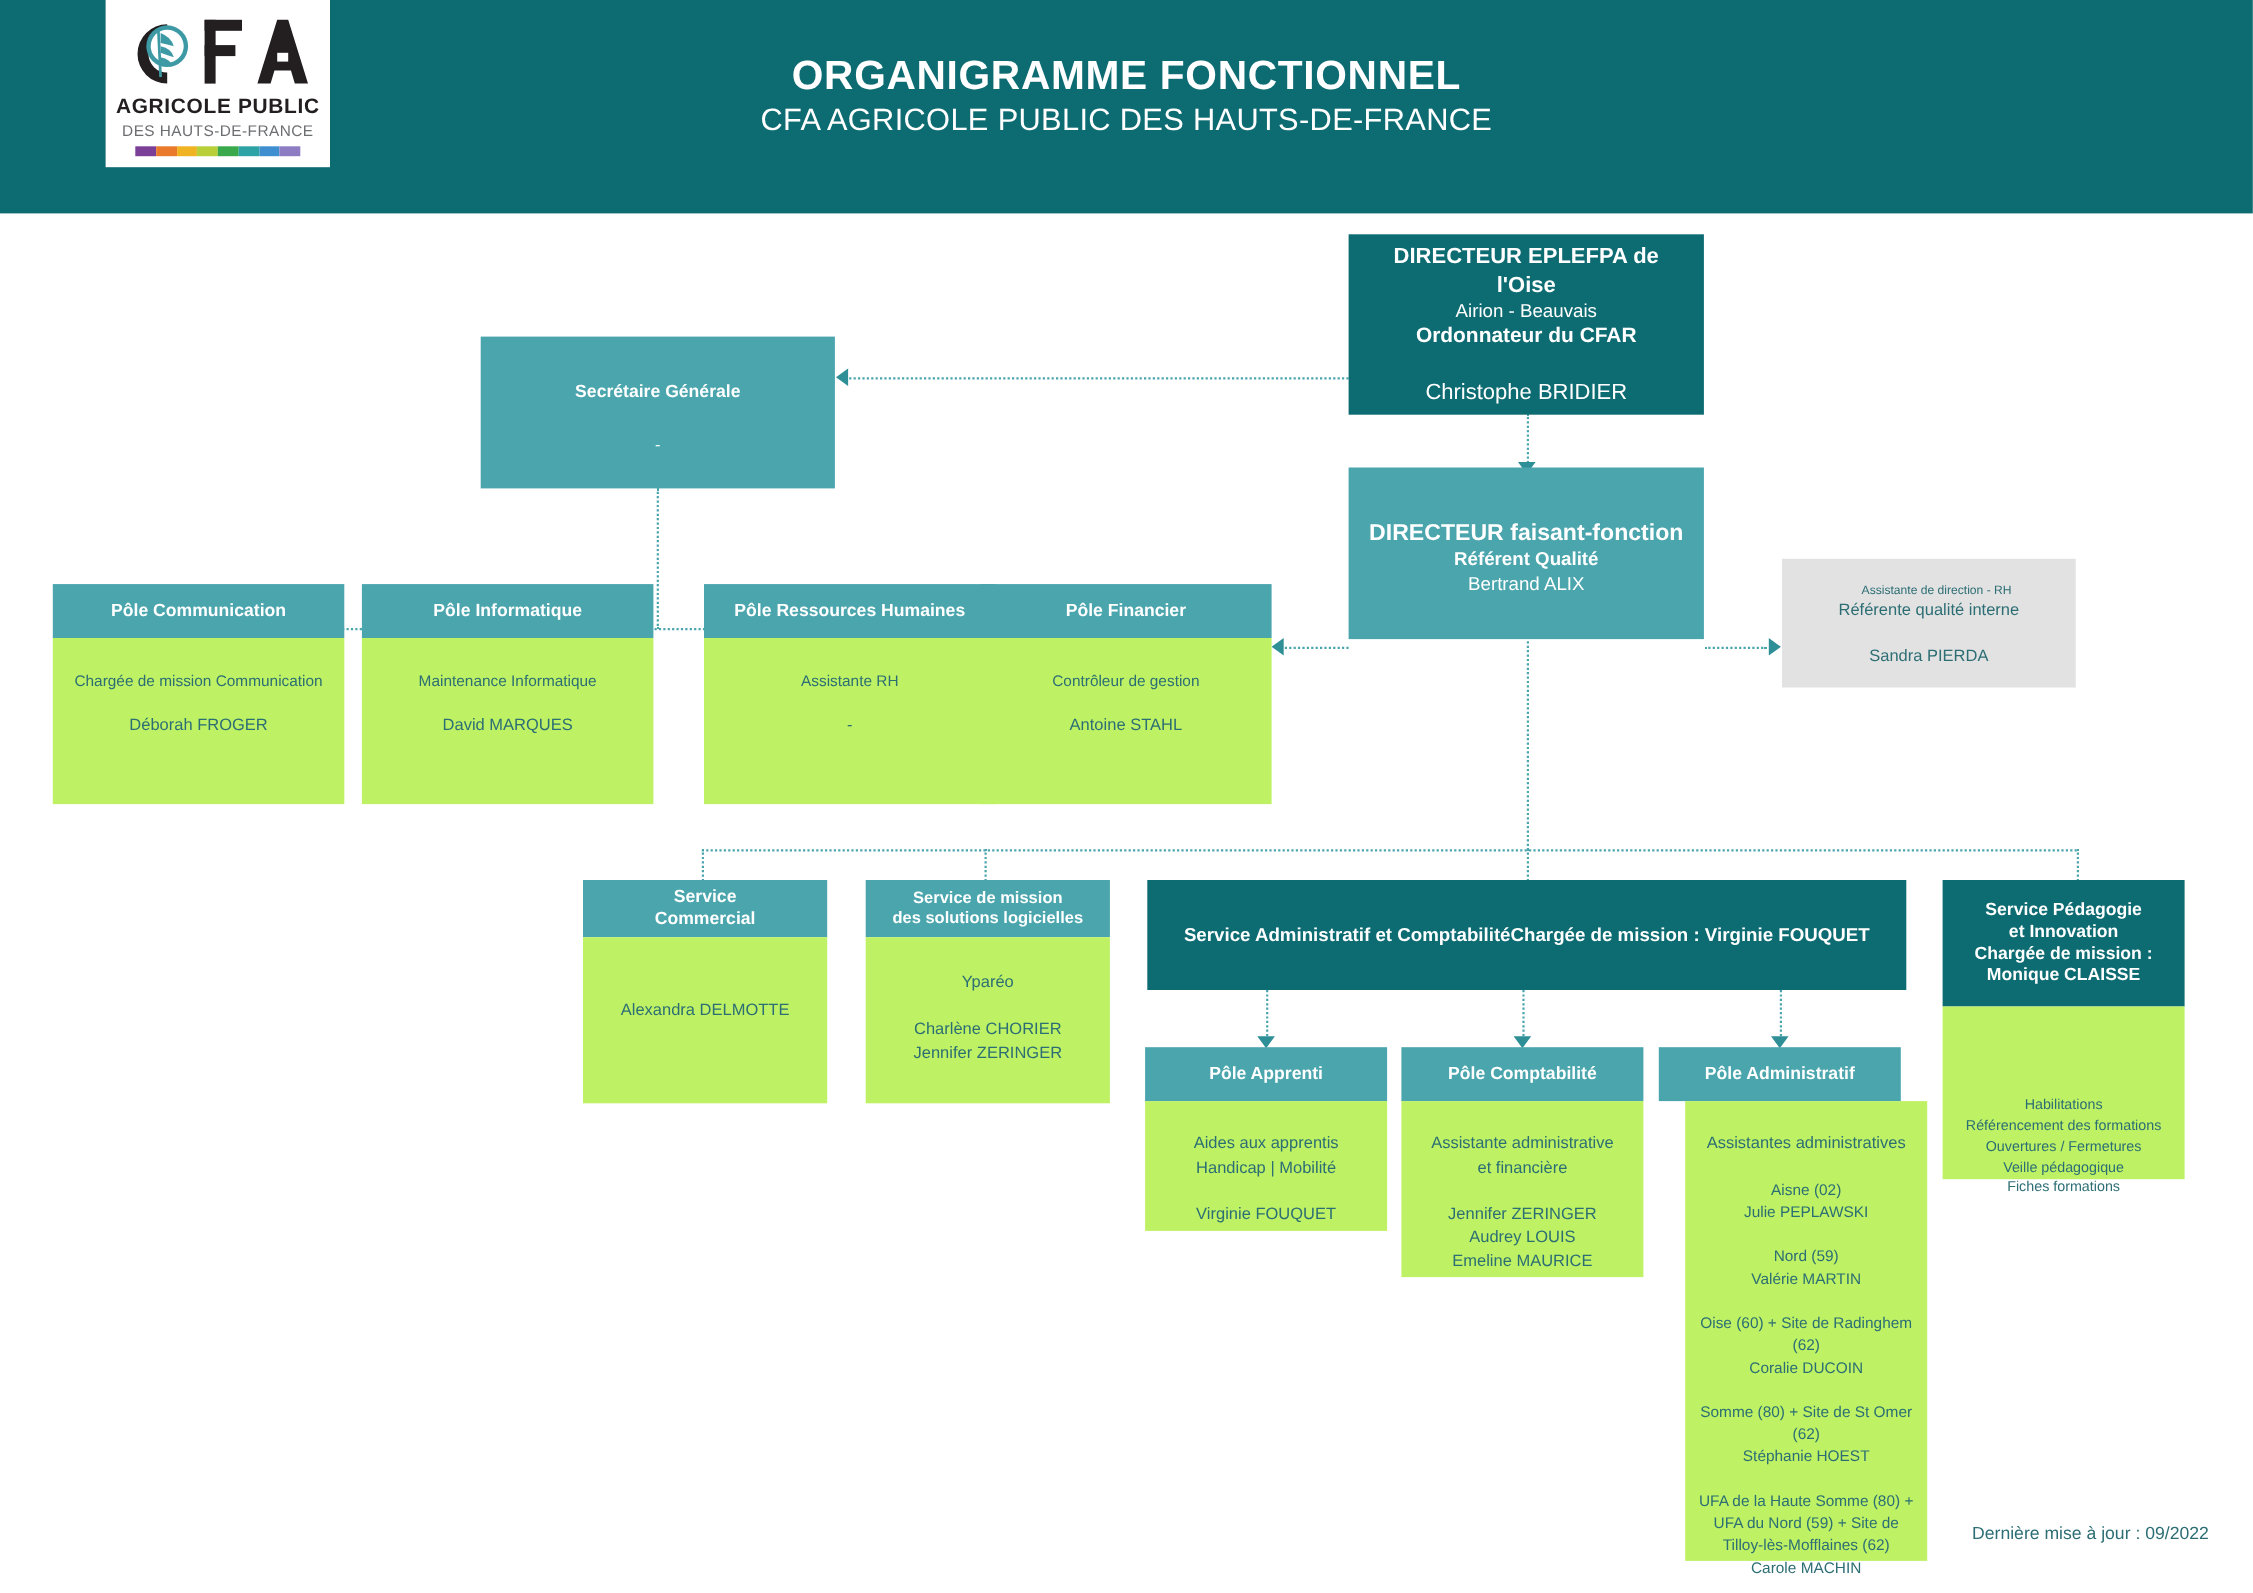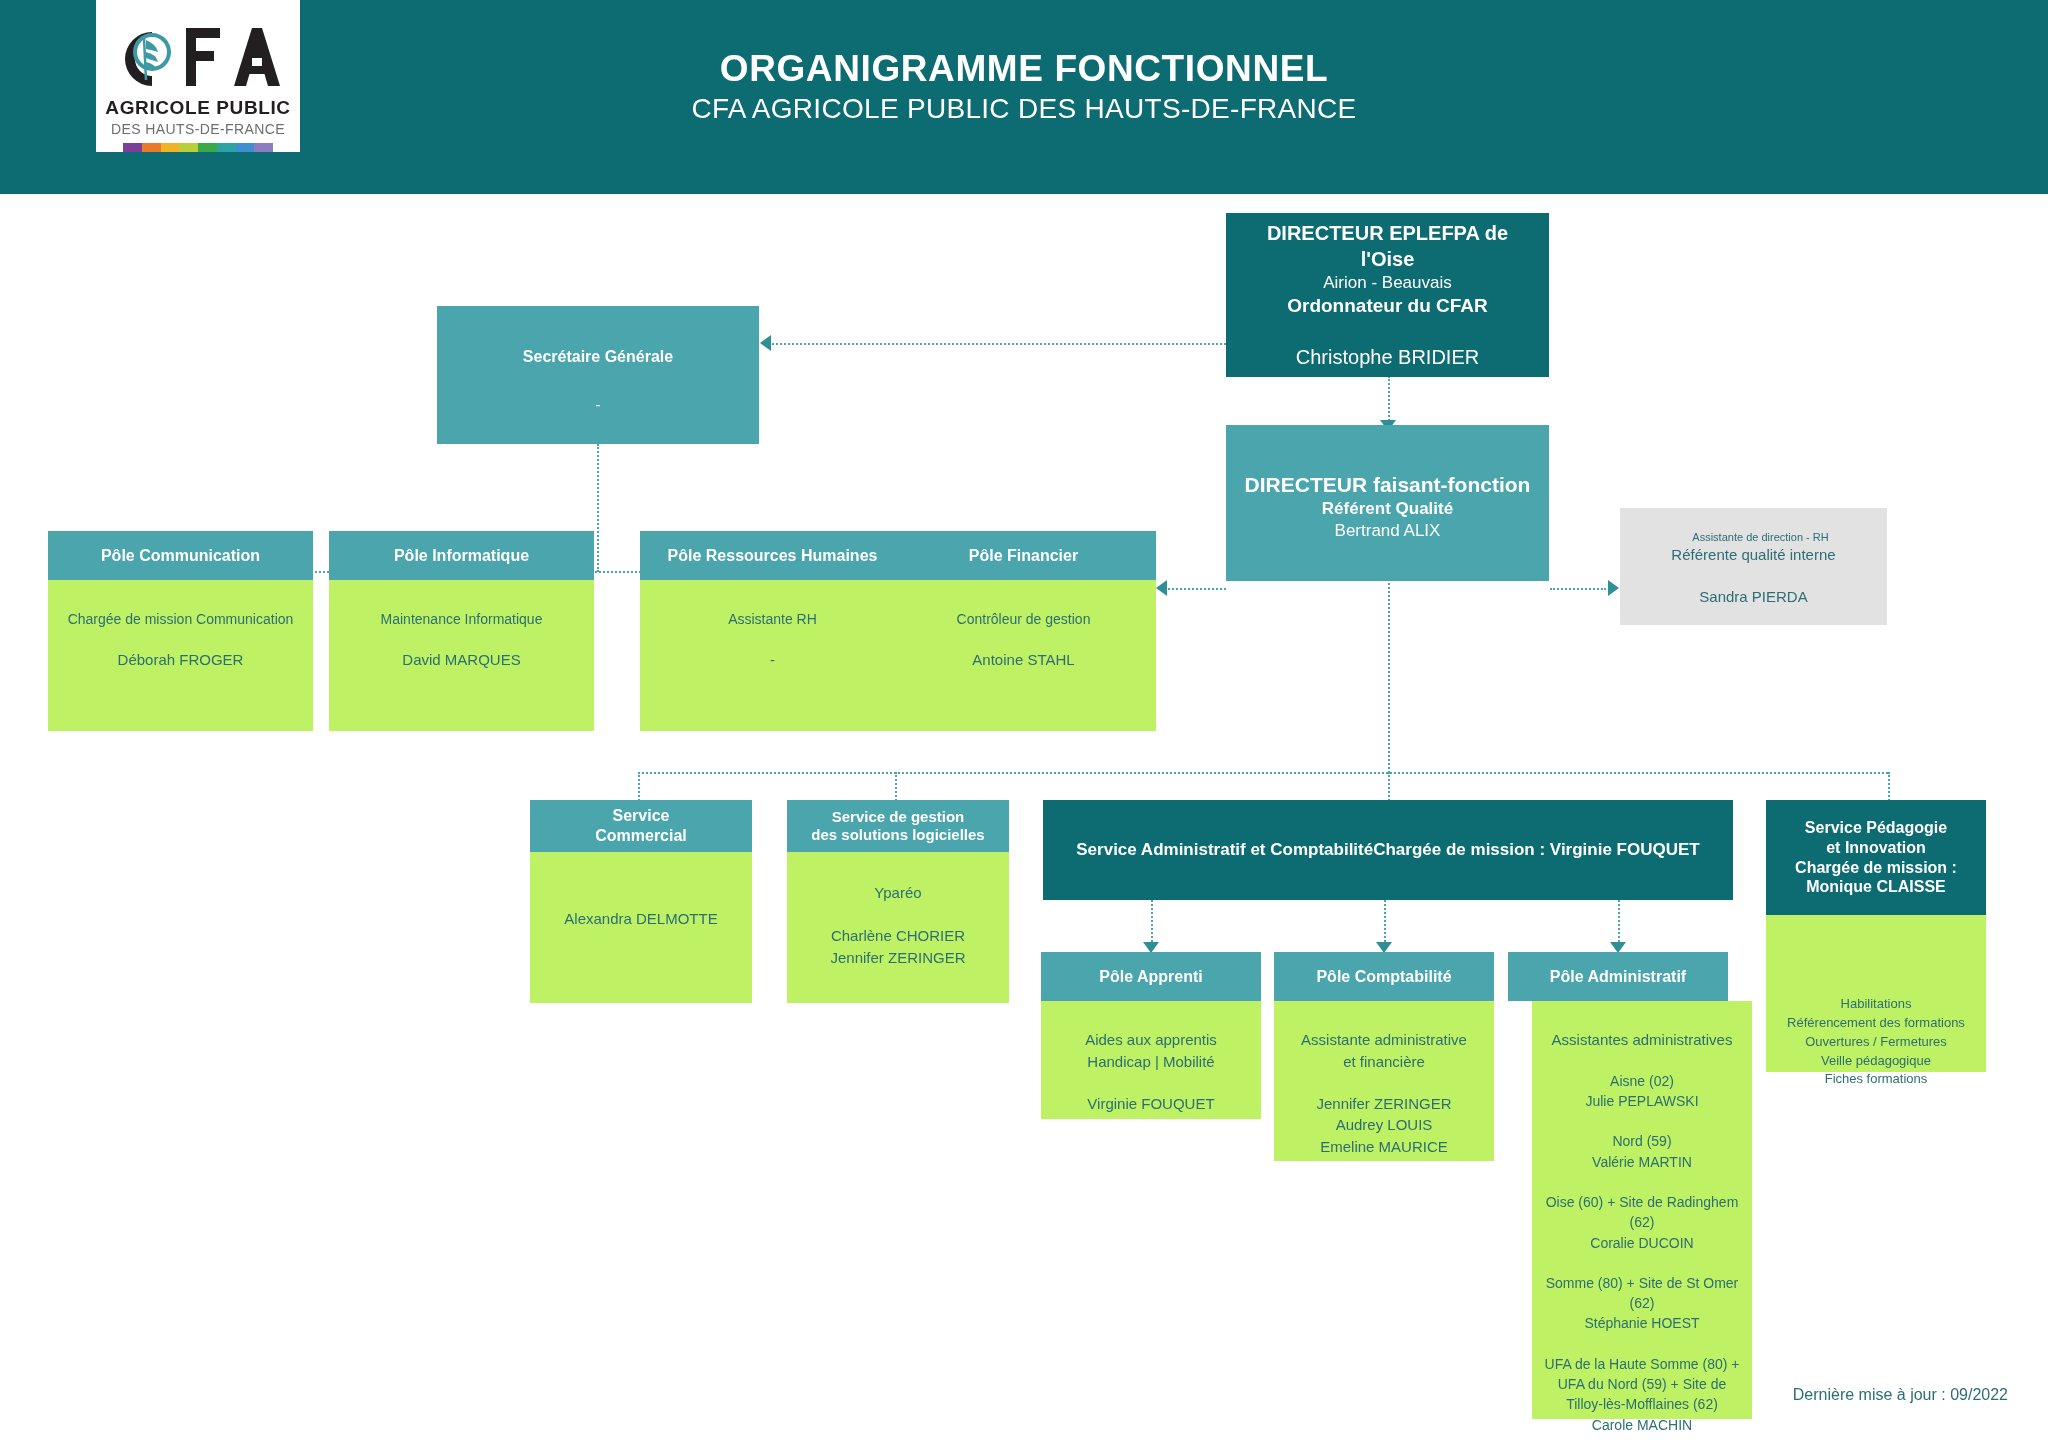--- a/index.html
+++ b/index.html
@@ -2,21 +2,21 @@
 <html><head>
 <meta charset="utf-8">
 <style>
   html,body{margin:0;padding:0;background:#ffffff;}
   body{width:2048px;height:1448px;position:relative;overflow:hidden;
        font-family:"Liberation Sans","DejaVu Sans",sans-serif;}
 
   
   #header{position:absolute;left:0;top:0;width:2048px;height:194px;background:#0d6b72;}
   #logo{position:absolute;left:96px;top:0px;width:204px;height:152px;background:#ffffff;
-        display:flex;flex-direction:column;align-items:center;justify-content:flex-end;
+        display:flex;flex-direction:column;align-items:center;justify-content:flex-start;
         padding-top:12px;box-sizing:border-box;}
   #logo-mark{position:relative;width:180px;height:74px;}
   #logo-mark svg{position:absolute;left:0;top:0;}
   .logo-line1{font-size:19px;font-weight:bold;color:#231f20;letter-spacing:.6px;line-height:1;margin-top:2px;}
   .logo-line2{font-size:14px;color:#6d6e71;letter-spacing:.4px;line-height:1;margin-top:5px;}
   #logo-bar{display:flex;width:150px;height:9px;margin-top:7px;}
   #logo-bar span{flex:1;height:100%;}
 
   #title-wrap{position:absolute;left:0;top:48px;width:2048px;text-align:center;}
   #title-wrap .t1{font-size:37px;font-weight:bold;color:#ffffff;letter-spacing:.6px;line-height:1.15;}
@@ -191,21 +191,21 @@
     <span>Service</span>
     <span>Commercial</span>
   </div>
   <div class="bd" style="height:151px;padding-top:56px;">
     <div style="font-size:15px;">Alexandra DELMOTTE</div>
   </div>
 </div>
 
 <div class="node" style="left:787px;top:800px;width:222px;height:203px;">
   <div class="hd hd-mid" style="height:52px;font-size:15px;flex-direction:column;">
-    <span>Service de gestion</span>
+    <span>Service de mission</span>
     <span>des solutions logicielles</span>
   </div>
   <div class="bd" style="height:151px;padding-top:30px;">
     <div style="font-size:15px;">Yparéo</div>
     <div style="font-size:15px;margin-top:21px;">Charlène CHORIER</div>
     <div style="font-size:15px;">Jennifer ZERINGER</div>
   </div>
 </div>
 
 <div class="node solid-dark" style="left:1043px;top:800px;width:690px;height:100px;flex-direction:row;">

